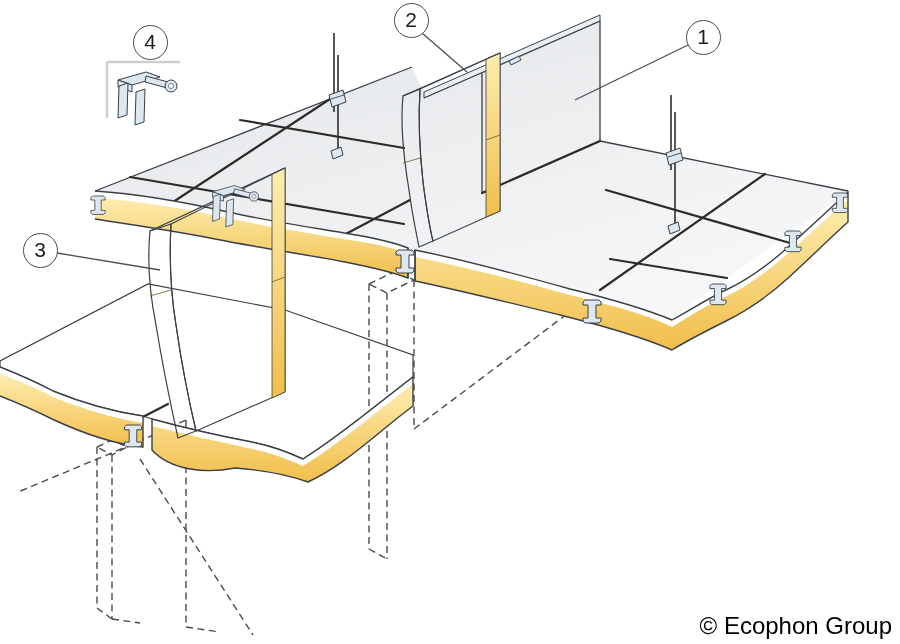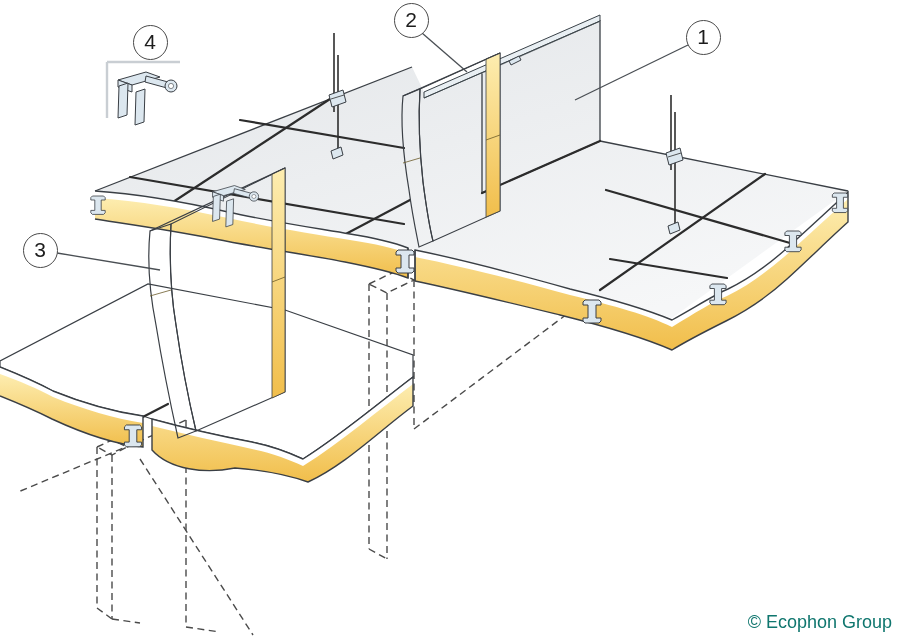--- a/index.html
+++ b/index.html
@@ -8,21 +8,21 @@
     --tile-grey-light:#F6F7F8; --metal-fill:#DCE7EF; --outline-dark:#3A3F45;
     --seam-dark:#2C2C2C; --dashed-grey:#4A4A4A;
   }
   html,body{margin:0;padding:0;background:var(--background);}
   .stage{position:relative;width:900px;height:644px;background:var(--background);overflow:hidden;
          font-family:"Liberation Sans", sans-serif;}
   .stage svg{position:absolute;left:0;top:0;}
   .callout{position:absolute;width:35px;height:35px;border:1.7px solid #4A4A4A;border-radius:50%;
            background:#fff;display:flex;align-items:center;justify-content:center;box-sizing:border-box;
            font-size:21px;color:#1C1C1C;z-index:5;}
-  .copyright{position:absolute;right:8px;top:612px;font-size:18px;color:#0f766e;z-index:5;}
+  .copyright{position:absolute;right:8px;top:612px;font-size:24px;color:#000000;z-index:5;}
   
   .st-yd{stop-color:var(--edge-yellow-deep);} .st-yl{stop-color:var(--edge-yellow-light);}
   .st-fl{stop-color:var(--panel-face-light);} .st-fw{stop-color:var(--panel-face-warm);}
   .st-gd{stop-color:var(--tile-grey-dark);} .st-gl{stop-color:var(--tile-grey-light);}
   .metal{fill:var(--metal-fill);stroke:var(--outline-dark);stroke-width:1;}
   .outline{stroke:var(--outline-dark);fill:none;}
   .seam{stroke:var(--seam-dark);stroke-width:2.2;fill:none;stroke-linecap:round;}
   .dash{stroke:var(--dashed-grey);stroke-width:1.4;fill:none;stroke-dasharray:7 4.5;}
   .leader{stroke:#4A4F54;stroke-width:1.3;fill:none;}
 </style>

